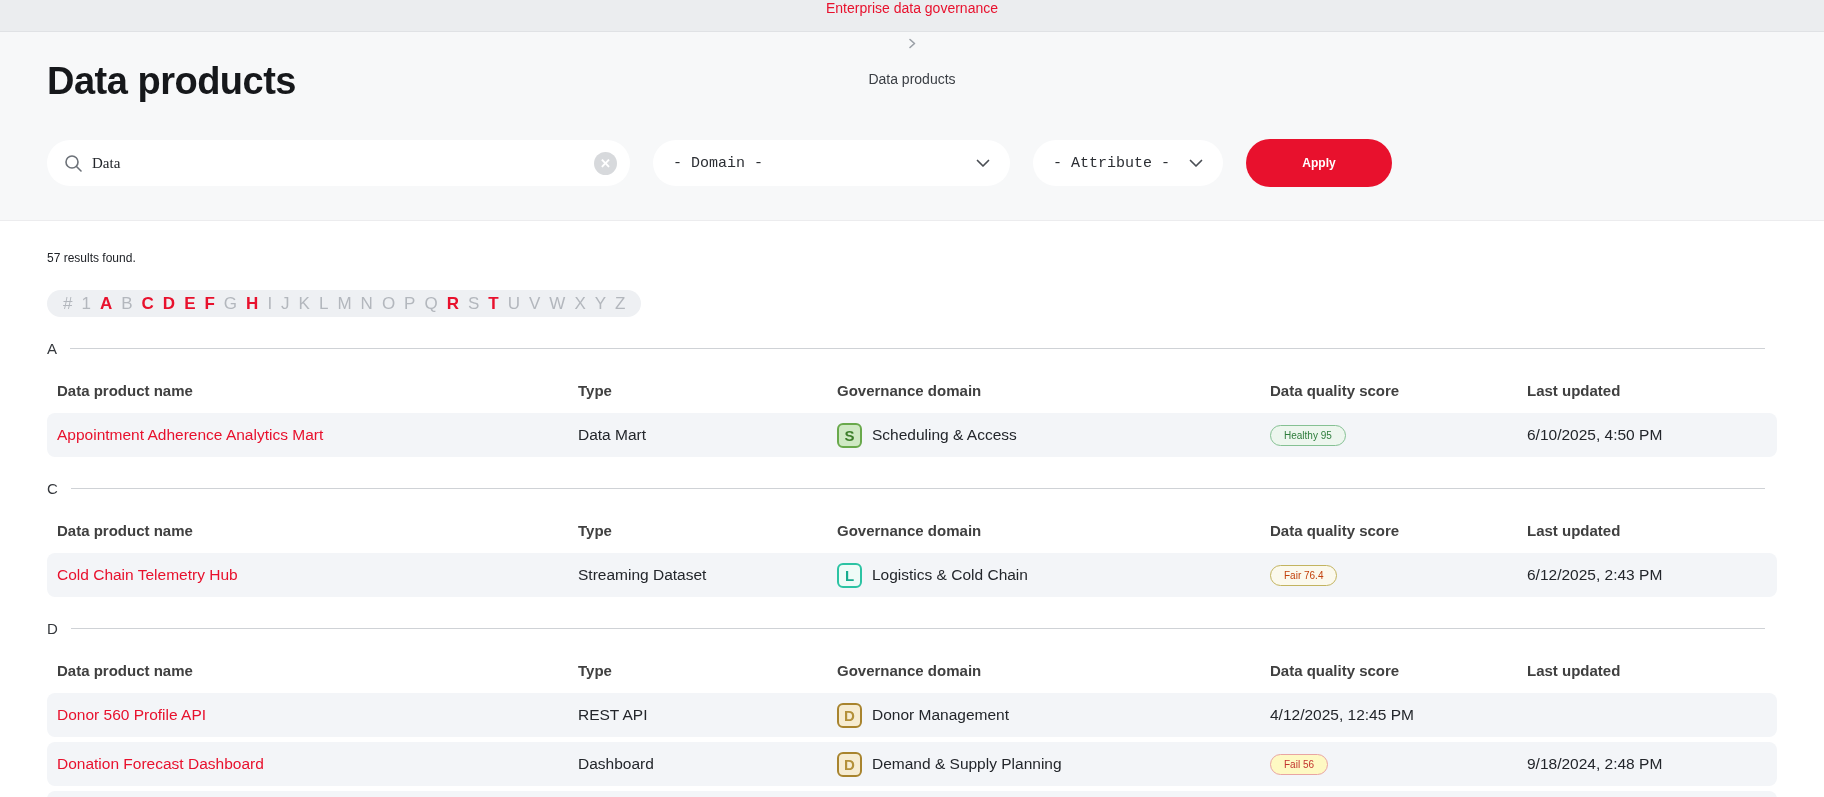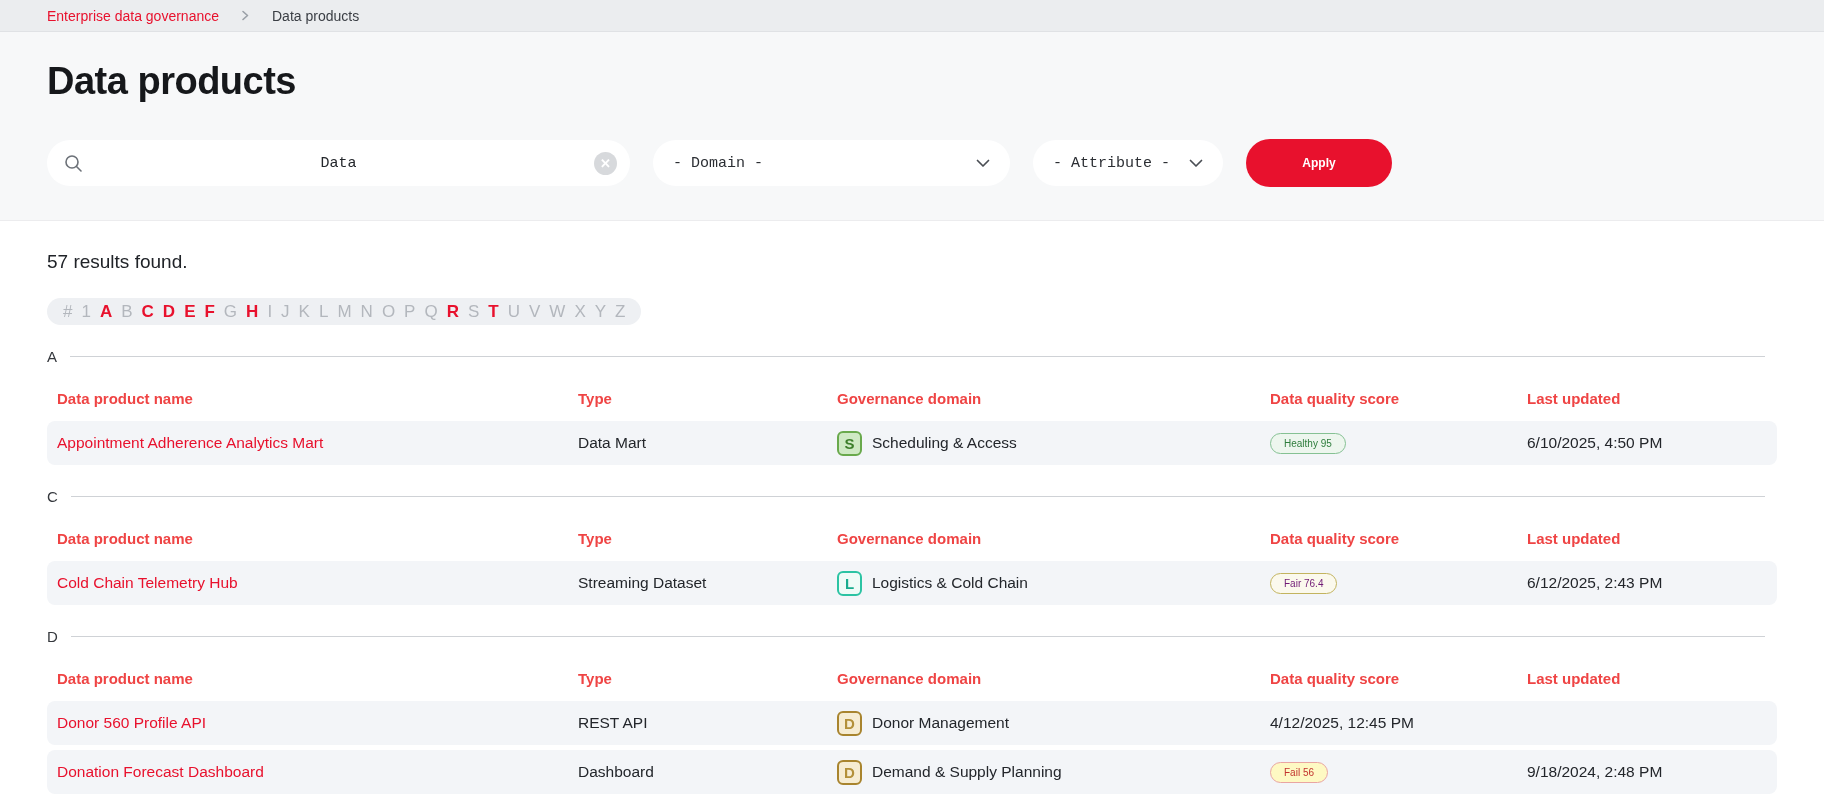--- a/index.html
+++ b/index.html
@@ -13,20 +13,21 @@
   
   .topbar {
     height: 32px;
     background: #ebedef;
     border-bottom: 1px solid #e0e2e5;
     display: flex;
     align-items: center;
     gap: 22px;
     padding: 0 47px;
     font-size: 14px;
+    flex-direction: column;
   }
   .crumb-link { color: #e8112d; text-decoration: none; cursor: pointer; }
   .crumb-sep { display: flex; align-items: center; color: #9aa0a7; }
   .crumb-current { color: #3a3e44; }
 
   
   .hero {
     background: #f7f8f9;
     border-bottom: 1px solid #ececee;
     padding: 28px 47px 33px 47px;
@@ -43,22 +44,22 @@
   .search-box {
     width: 583px; height: 46px;
     background: #fff;
     border-radius: 23px;
     display: flex; align-items: center;
     padding: 0 13px 0 17px;
     gap: 9px;
   }
   .search-box input {
     flex: 1; border: none; outline: none; background: transparent;
-    font-family: Liberation Mono, monospace;
-    font-size: 15px; color: #23262b; text-align: center;
+    font-family: Liberation Serif, serif;
+    font-size: 15px; color: #23262b;
   }
   .clear-btn {
     width: 23px; height: 23px; border-radius: 50%;
     background: #d7d9dc; color: #ffffff;
     display: flex; align-items: center; justify-content: center;
     font-size: 13px; font-weight: 700; cursor: pointer; flex: none;
   }
 
   .select-pill {
     height: 46px; background: #fff; border-radius: 23px;
@@ -70,21 +71,21 @@
 
   .apply-btn {
     width: 146px; height: 48px; border: none; border-radius: 24px;
     background: #e8112d; color: #ffffff;
     font-family: "Liberation Sans", sans-serif;
     font-size: 12px; font-weight: 700; cursor: pointer;
   }
 
   
   .content { padding: 0 47px; }
-  .results-summary { margin-top: 30px; font-size: 19px; color: #202328; }
+  .results-summary { margin-top: 30px; font-size: 12px; color: #202328; }
 
   .alpha-bar {
     margin-top: 25px;
     display: inline-flex; align-items: center; gap: 9px;
     background: #eef0f3; border-radius: 16px;
     padding: 5px 16px; font-size: 17px; line-height: 1;
   }
   .alpha-bar span { cursor: default; }
   .alpha-active { color: #e8112d; font-weight: 700; cursor: pointer; }
   .alpha-muted { color: #b3b7bd; font-weight: 500; }
@@ -95,21 +96,21 @@
   .section-line { flex: 1; height: 1px; background: #cfd2d6; margin-right: 12px; }
 
   .grid {
     display: grid;
     grid-template-columns: 521px 259px 433px 257px 1fr;
     align-items: center;
     padding: 0 10px;
   }
   .col-head {
     margin-top: 15px; height: 36px;
-    font-weight: 700; font-size: 15px; color: #ef4444;
+    font-weight: 700; font-size: 15px; color: #404040;
   }
   .data-row {
     height: 44px; background: #f3f5f8; border-radius: 8px;
     margin-top: 5px; font-size: 15.5px; color: #23262b;
   }
   .name-link { color: #e8112d; text-decoration: none; cursor: pointer; }
 
   .domain-cell { display: flex; align-items: center; gap: 10px; }
   .dbadge {
     width: 25px; height: 25px; border-radius: 6px; flex: none;
@@ -119,21 +120,21 @@
   .badge-green { background: #cfe9c4; border-color: #69a94c; color: #3d7e2b; }
   .badge-teal  { background: #effbf7; border-color: #2cc3a3; color: #18ac8e; }
   .badge-amber { background: #f6ecd2; border-color: #a8842e; color: #b39039; }
 
   .pill {
     display: inline-flex; align-items: center;
     padding: 4px 13px; border-radius: 14px;
     font-size: 10px; border: 1px solid transparent; width: max-content;
   }
   .q-healthy { color: #2e7d3c; border-color: #85c193; background: #edf6ee; }
-  .q-fair    { color: #701a75; border-color: #c3b45f; background: #fbf9ed; }
+  .q-fair    { color: #c2410c; border-color: #c3b45f; background: #fbf9ed; }
   .q-fail    { color: #c2332e; border-color: #e9a5a2; background: #fef9c3; }
 
   svg { display: block; }
 </style>
 </head>
 <body>
 
 <div class="topbar">
   <a class="crumb-link">Enterprise data governance</a>
   <span class="crumb-sep">

